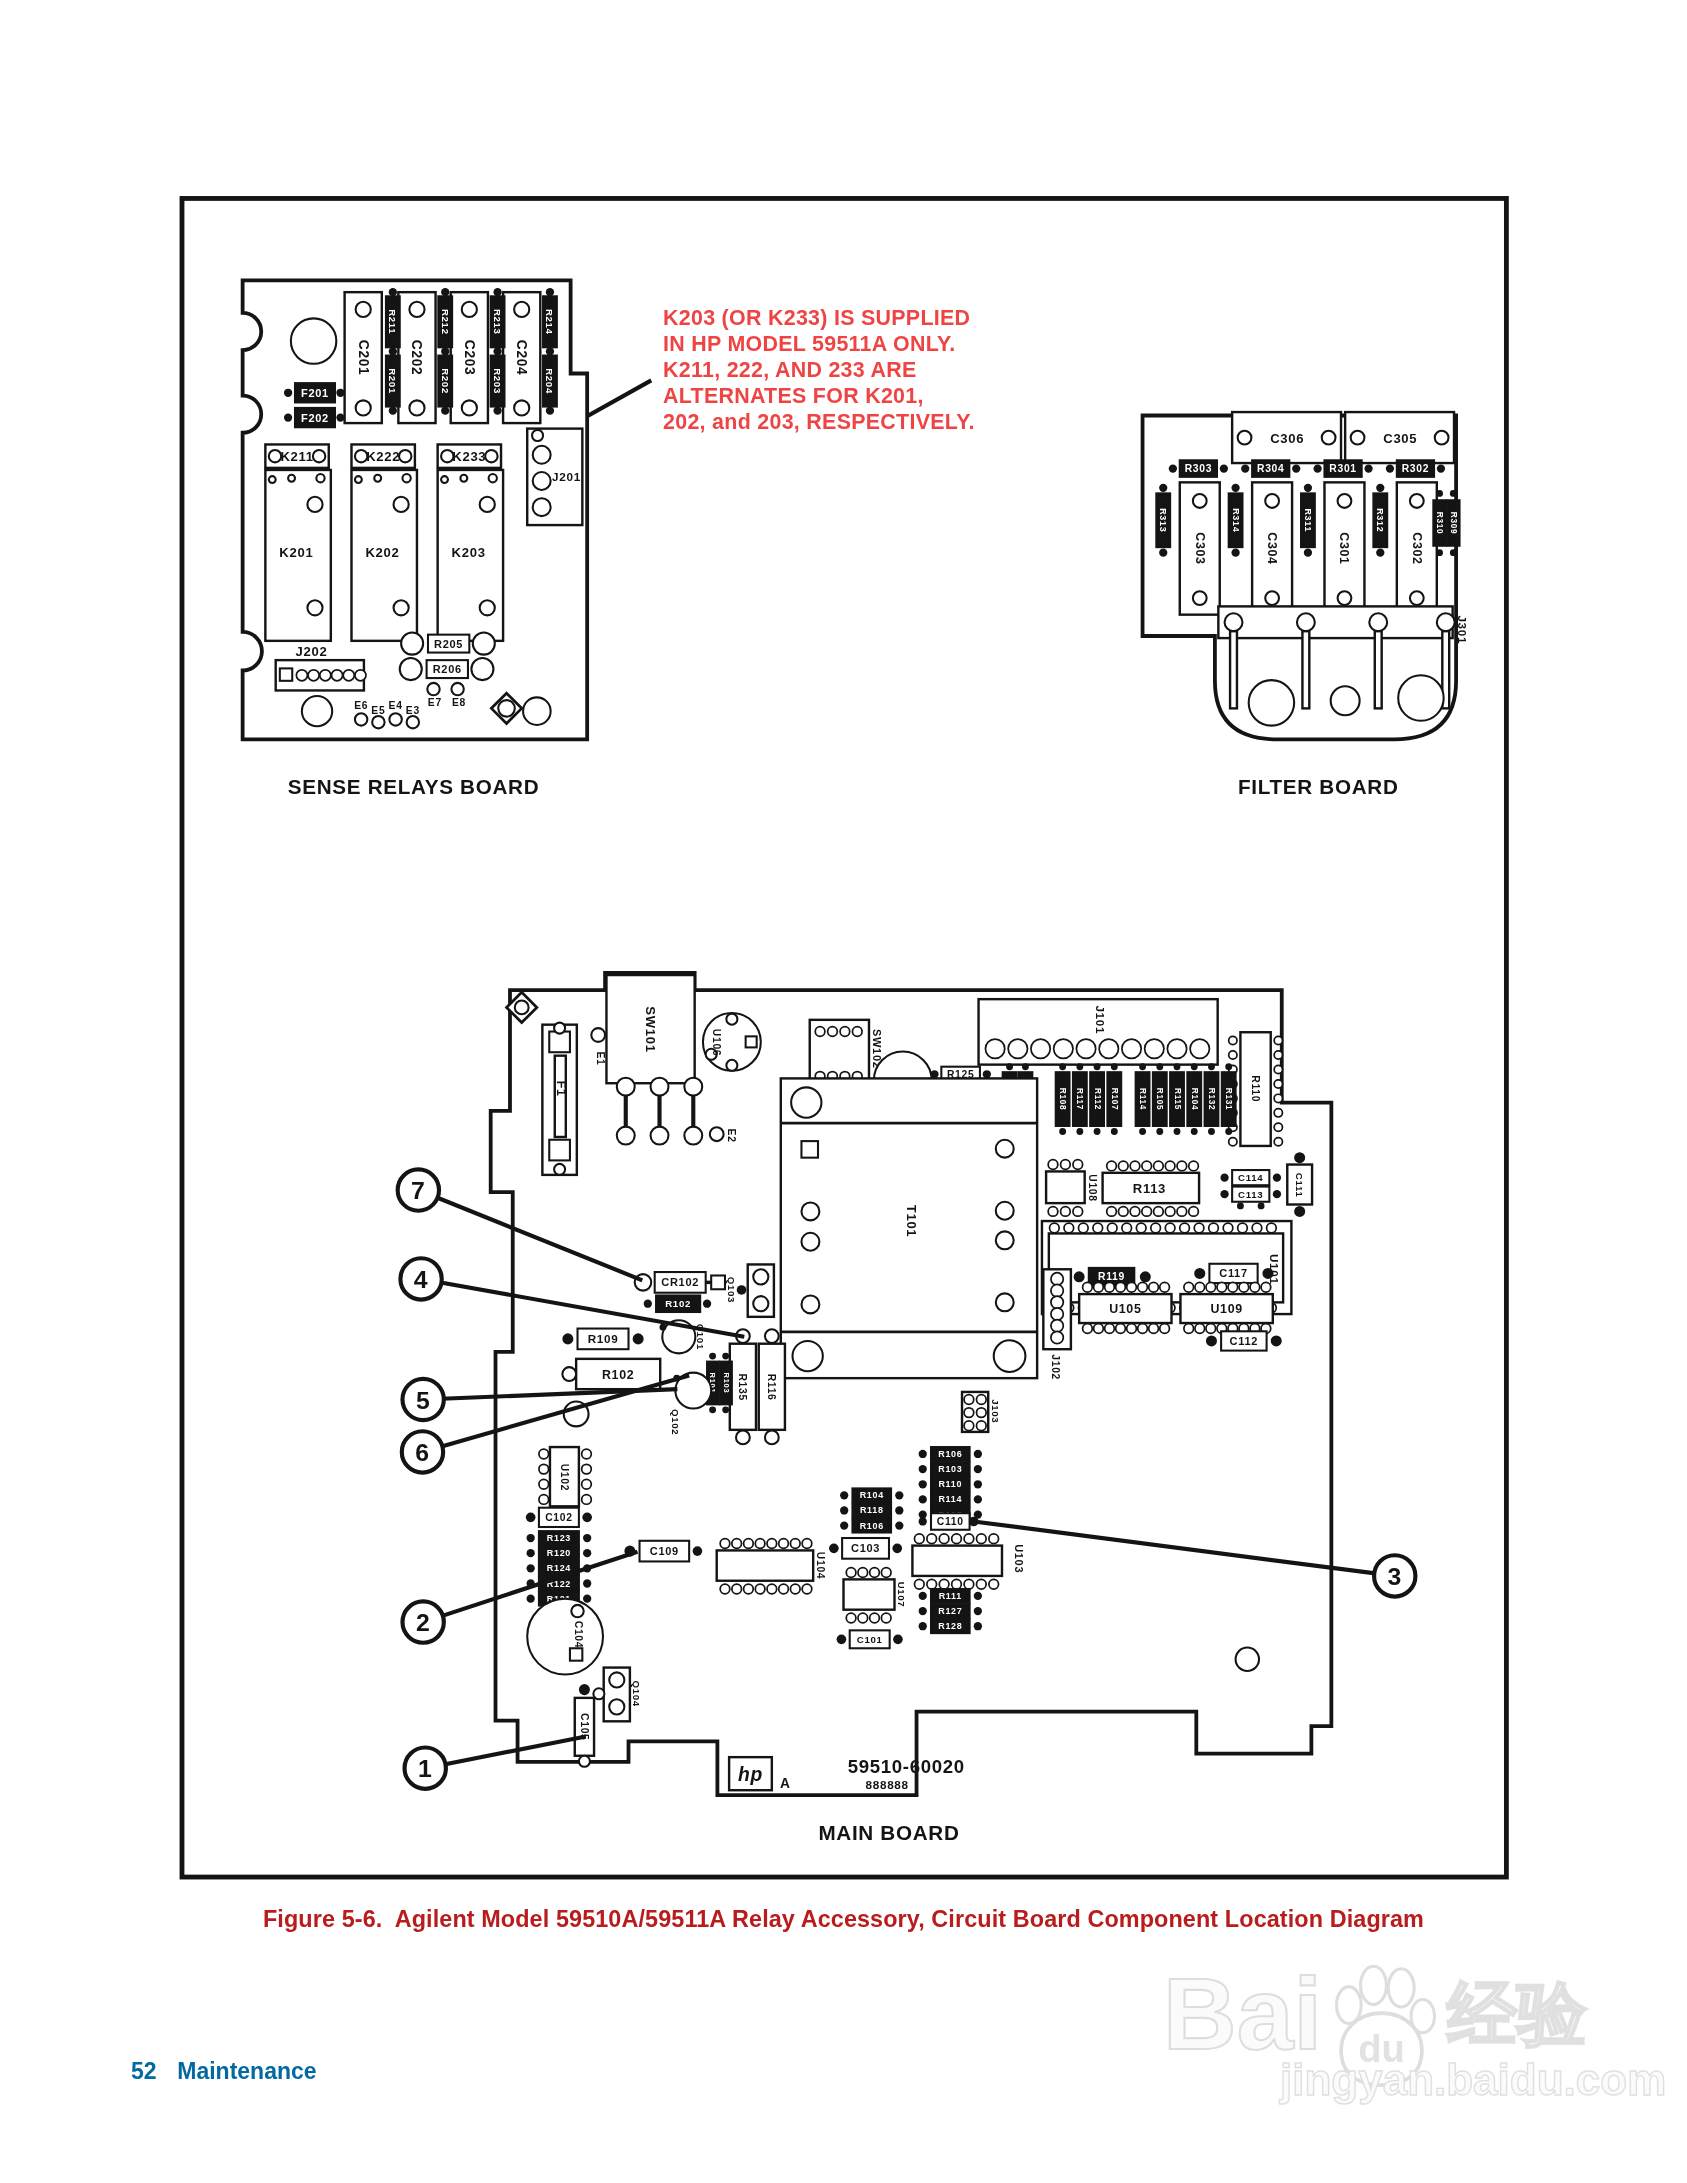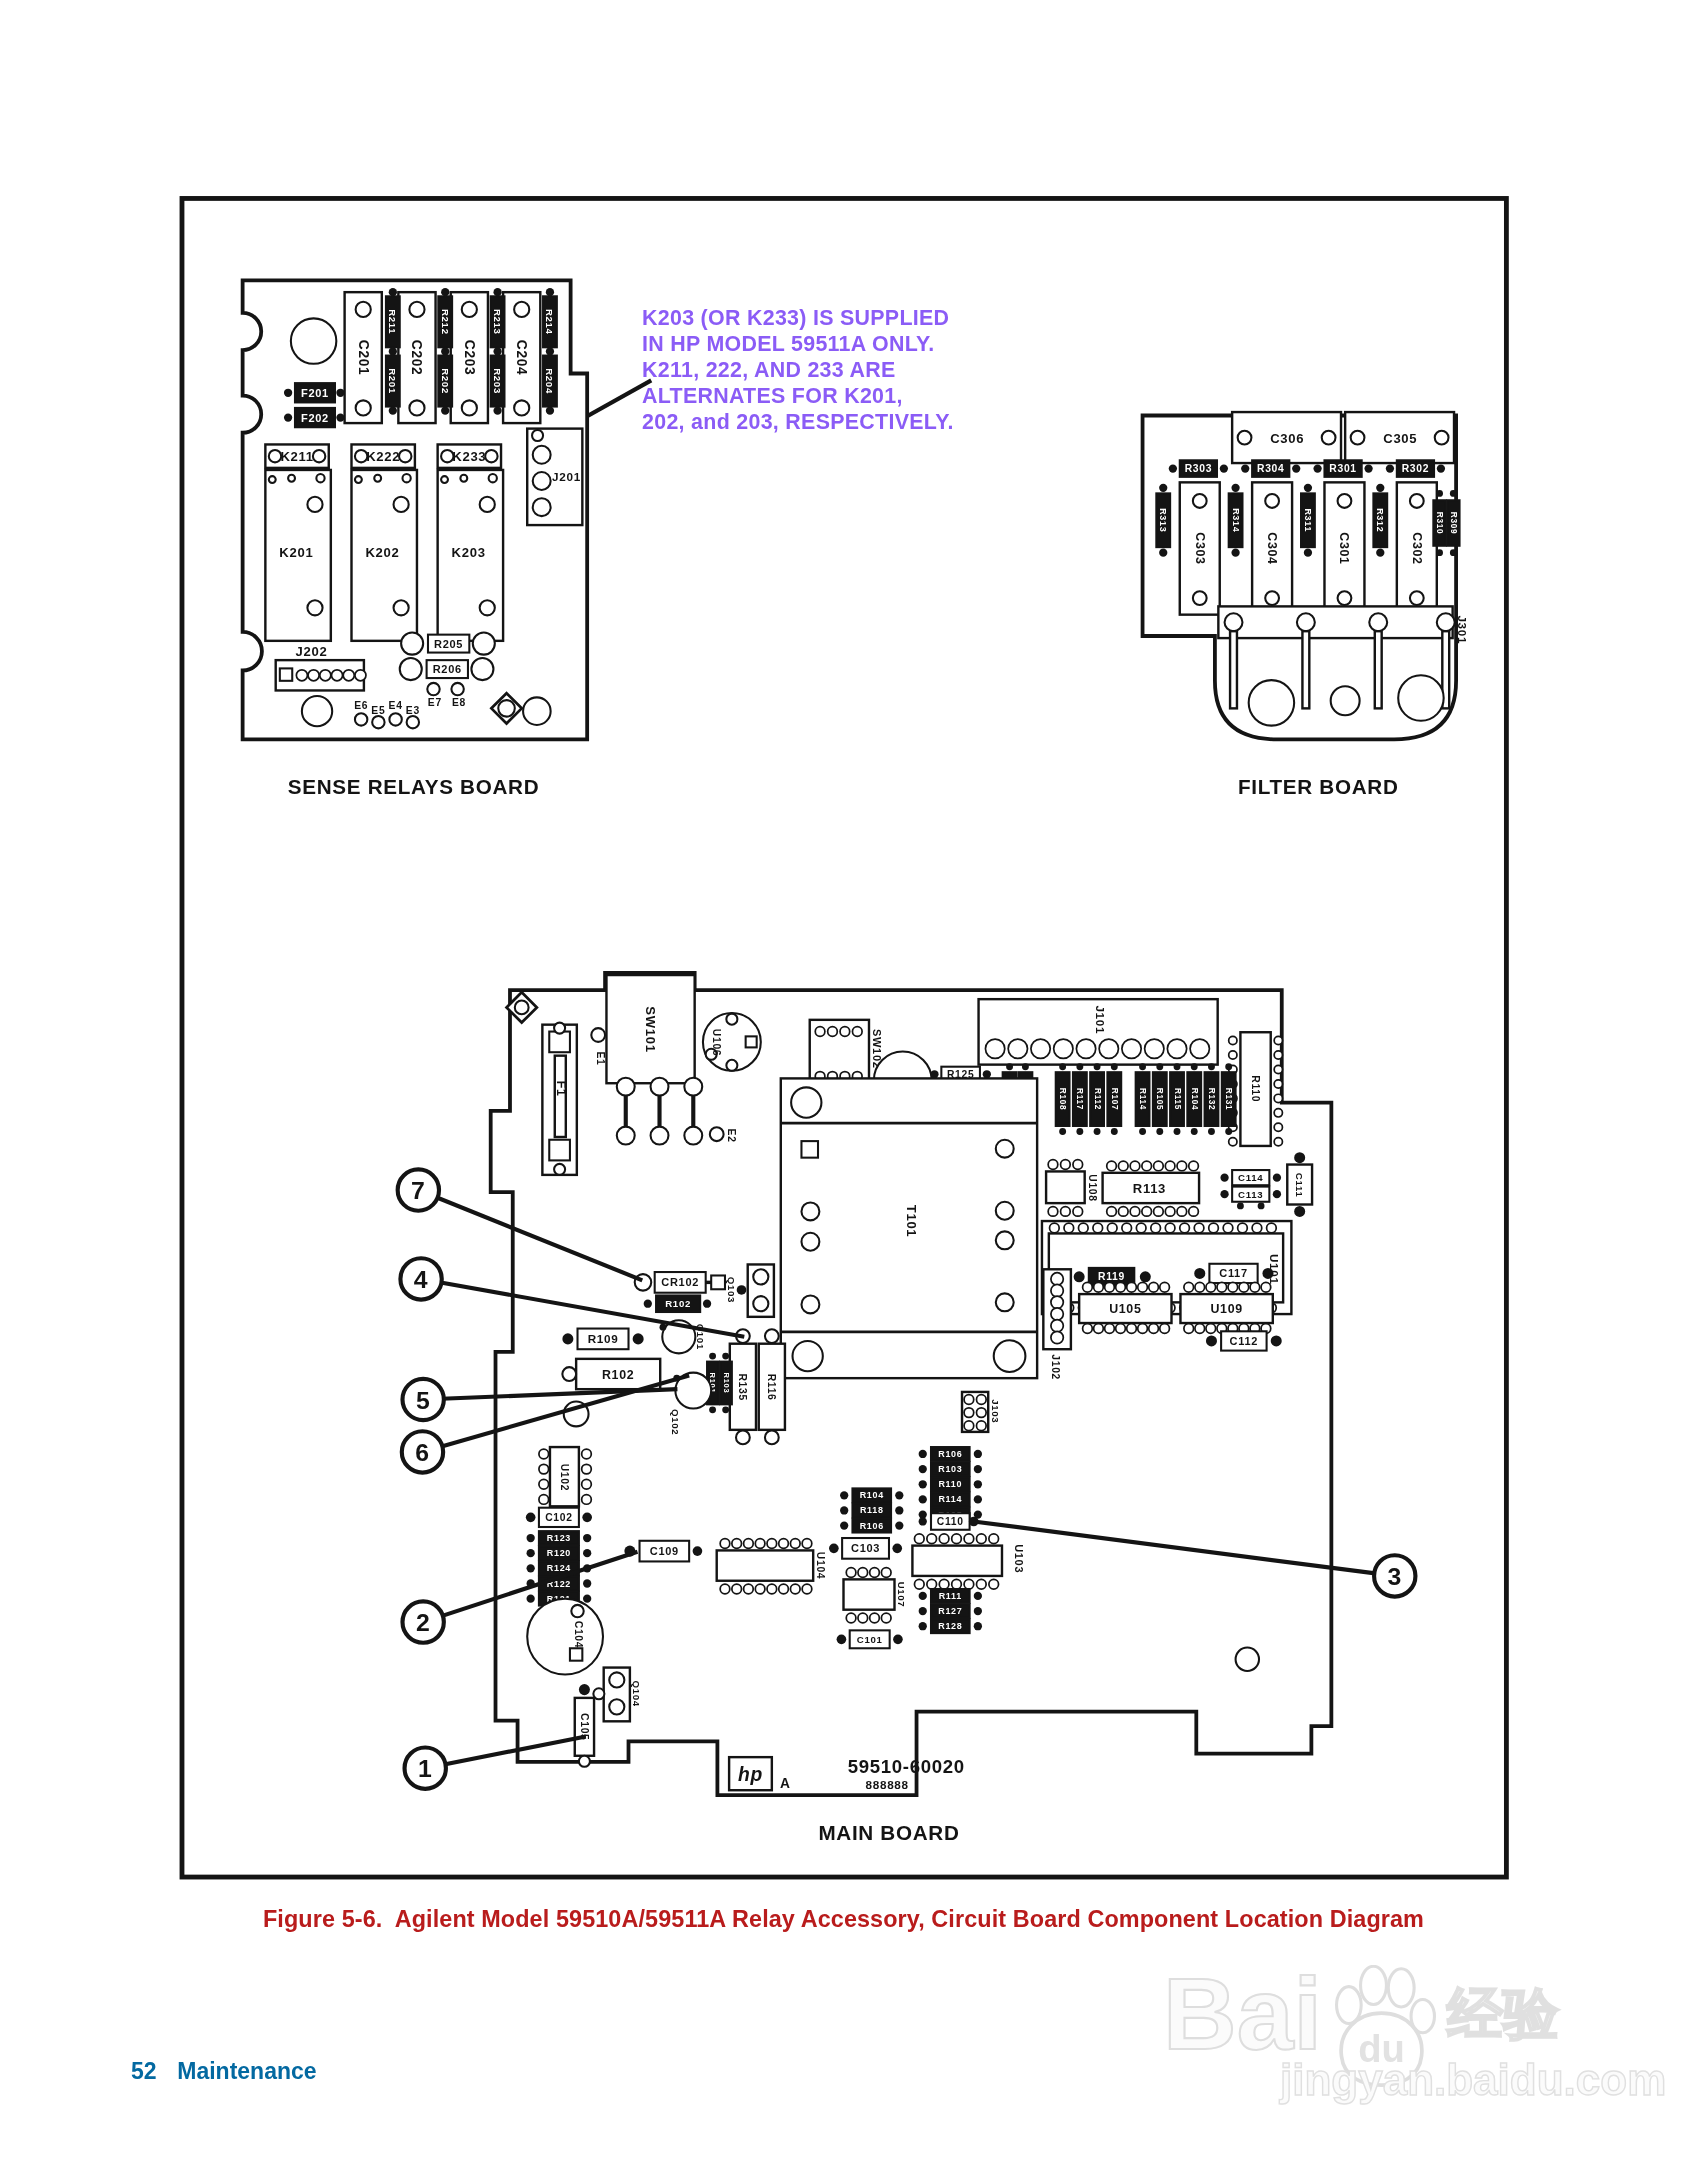--- a/index.html
+++ b/index.html
@@ -1,30 +1,30 @@
 <!DOCTYPE html>
 <html style="font-size:11px"><head>
 <meta charset="utf-8">
 <style>
   html,body{margin:0;padding:0;}
   body{width:1687px;height:2183px;background:#ffffff;position:relative;
        font-family:"Liberation Sans", sans-serif;}
   #stage{position:absolute;left:0;top:0;width:1687px;height:2183px;}
   svg text{font-family:"Liberation Sans", sans-serif;}
-  .annotation{position:absolute;left:642px;top:305px;width:427px;
-      font-size:21.4px;font-weight:bold;line-height:26px;letter-spacing:0.3px;color:#8b5cf6;}
+  .annotation{position:absolute;left:663px;top:305px;width:427px;
+      font-size:21.4px;font-weight:bold;line-height:26px;letter-spacing:0.3px;color:#ef4444;}
   .caption{position:absolute;left:0;top:1906px;width:1687px;text-align:center;
       font-size:23.4px;font-weight:bold;color:#b91c1c;letter-spacing:0.1px;}
   .footer{position:absolute;left:131px;top:2058px;font-size:23px;font-weight:bold;color:#0369a1;}
   .footer .sect{margin-left:20.7px;}
   .watermark{position:absolute;left:1163px;top:1956px;width:496px;color:#fbfbfb;
       -webkit-text-stroke:2.1px #dedede;}
   .wm-row1{display:flex;align-items:center;font-weight:bold;text-align:center;}
   .wm-bai{font-size:102px;}
-  .wm-cn{font-size:56px;margin-left:5.5px;-webkit-text-stroke:2.1px #e0e0e0;}
+  .wm-cn{font-size:70px;margin-left:5.5px;-webkit-text-stroke:2.1px #e0e0e0;}
   .wm-row2{font-size:44px;font-weight:bold;margin-left:117px;margin-top:-18px;text-align:center;
       -webkit-text-stroke:1.4px #e0e0e0;}
   .paw{width:117px;height:127px;margin:0 1.4px -27.6px 1.4px;}
 </style>
 </head>
 <body>
 
 <div id="stage">
   <svg id="fig-svg" viewBox="0 0 2448 3168" width="1687" height="2183">
       <rect x="264" y="288" width="1922" height="2436" fill="none" stroke="#141414" stroke-width="7"></rect>

